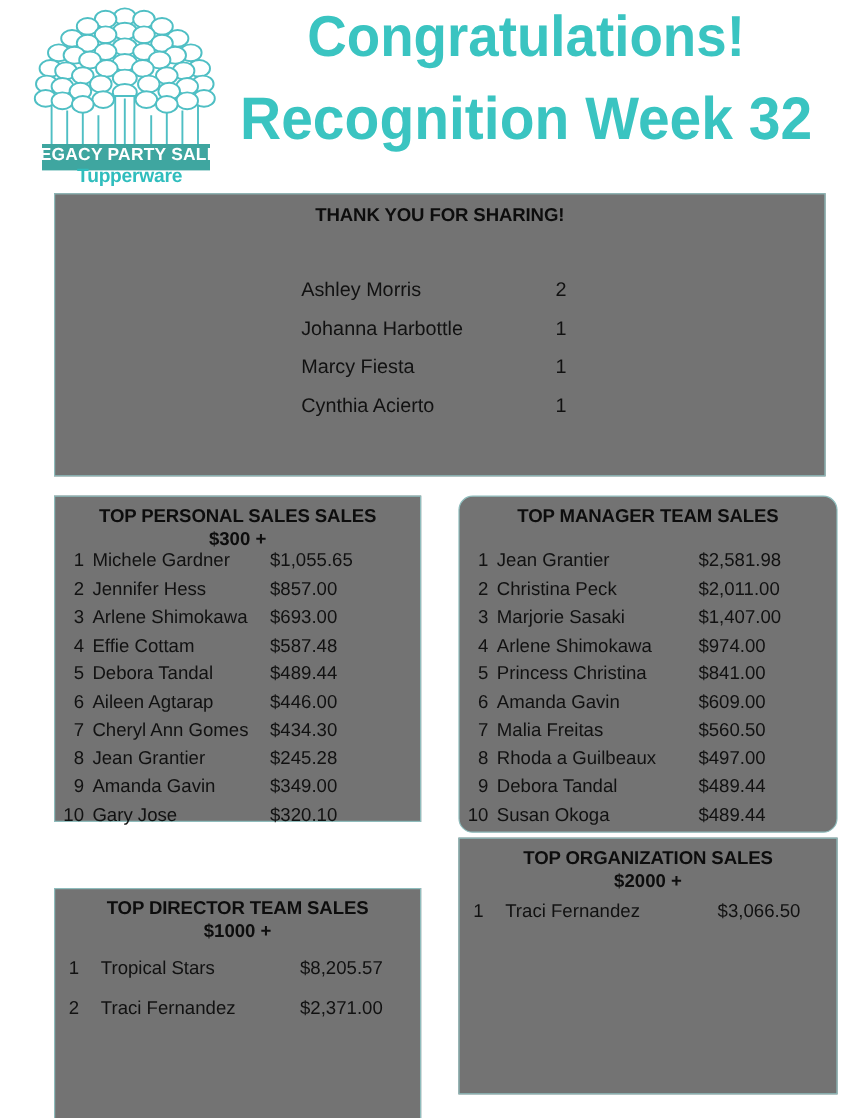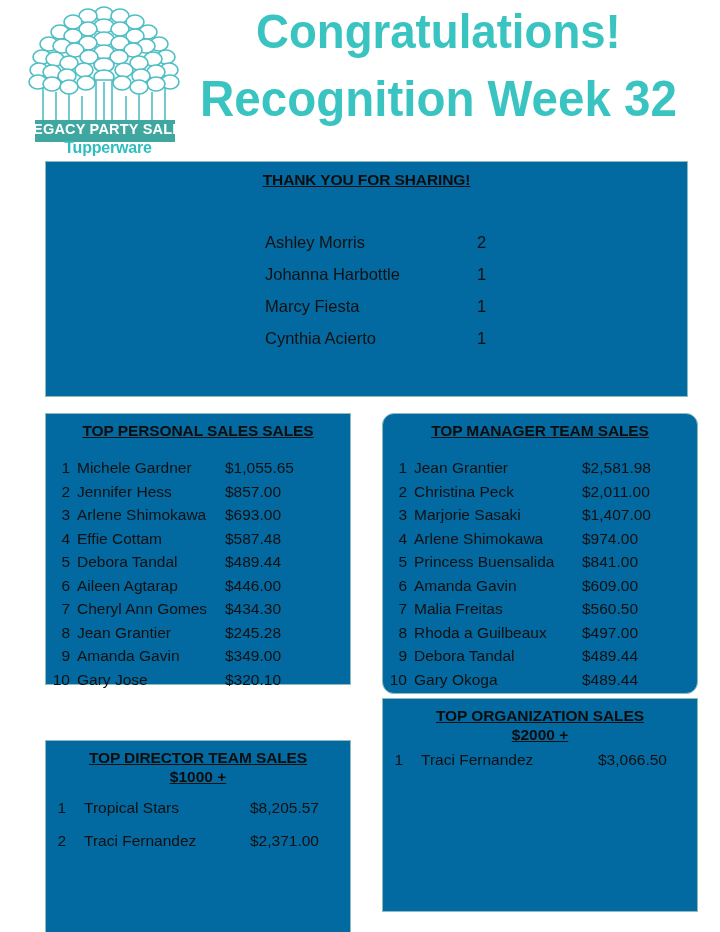--- a/index.html
+++ b/index.html
@@ -67,23 +67,22 @@
   #headline2 {
     left: 200px; top: 74px;
     font-size: 50px;
     transform: scaleX(0.95);
   }
 
   
   .box {
     position: absolute;
     border: 1.4px solid #8EBCBC;
-    background: #0369a1;
+    background: #737373;
     box-sizing: border-box;
-    text-decoration: underline;
   }
   #box-sharing  { left: 45px;  top: 161px; width: 643px; height: 236px; }
   #box-personal { left: 45px;  top: 413px; width: 306px; height: 272px; }
   #box-manager  { left: 382px; top: 413px; width: 316px; height: 281px; border-radius: 12px; }
   #box-director { left: 45px;  top: 692px; width: 306px; height: 220px; margin-top: 48px; }
   #box-org      { left: 382px; top: 698px; width: 316px; height: 214px; }
 
   .box-title {
     text-align: center;
     font-weight: bold;
@@ -104,21 +103,20 @@
   #sharing-list {
     position: absolute;
     left: 205px; top: 64px;
     width: 280px;
   }
   .share-row {
     display: flex;
     height: 32px;
     align-items: center;
     font-size: 16.5px;
-    justify-content: center;
   }
   .share-name { width: 212px; }
   .share-count { width: 40px; text-align: left; }
 
   
   .rank-list {
     position: absolute;
     left: 0; right: 0;
     font-size: 15.5px;
   }
@@ -258,20 +256,21 @@
     </div>
     <div class="share-row">
       <span class="share-name">Cynthia Acierto</span>
       <span class="share-count">1</span>
     </div>
   </div>
 </div>
 
 <div class="box" id="box-personal">
   <div class="box-title box-title-pad">TOP PERSONAL SALES SALES</div>
+  <div class="box-sub box-sub-pad">$300 +</div>
   <div class="rank-list tight" id="personal-list">
     <div class="rank-row">
       <span class="rank-num">1</span>
       <span class="rank-name">Michele Gardner</span>
       <span class="rank-val">$1,055.65</span>
     </div>
     <div class="rank-row">
       <span class="rank-num">2</span>
       <span class="rank-name">Jennifer Hess</span>
       <span class="rank-val">$857.00</span>
@@ -337,21 +336,21 @@
       <span class="rank-name">Marjorie Sasaki</span>
       <span class="rank-val">$1,407.00</span>
     </div>
     <div class="rank-row">
       <span class="rank-num">4</span>
       <span class="rank-name">Arlene Shimokawa</span>
       <span class="rank-val">$974.00</span>
     </div>
     <div class="rank-row">
       <span class="rank-num">5</span>
-      <span class="rank-name">Princess Buensalida</span>
+      <span class="rank-name">Princess Christina</span>
       <span class="rank-val">$841.00</span>
     </div>
     <div class="rank-row">
       <span class="rank-num">6</span>
       <span class="rank-name">Amanda Gavin</span>
       <span class="rank-val">$609.00</span>
     </div>
     <div class="rank-row">
       <span class="rank-num">7</span>
       <span class="rank-name">Malia Freitas</span>
@@ -362,21 +361,21 @@
       <span class="rank-name">Rhoda a Guilbeaux</span>
       <span class="rank-val">$497.00</span>
     </div>
     <div class="rank-row">
       <span class="rank-num">9</span>
       <span class="rank-name">Debora Tandal</span>
       <span class="rank-val">$489.44</span>
     </div>
     <div class="rank-row">
       <span class="rank-num">10</span>
-      <span class="rank-name">Gary Okoga</span>
+      <span class="rank-name">Susan Okoga</span>
       <span class="rank-val">$489.44</span>
     </div>
   </div>
 </div>
 
 <div class="box" id="box-director">
   <div class="box-title box-title-pad">TOP DIRECTOR TEAM SALES</div>
   <div class="box-sub box-sub-pad">$1000 +</div>
   <div class="rank-list loose" id="director-list">
     <div class="rank-row">

